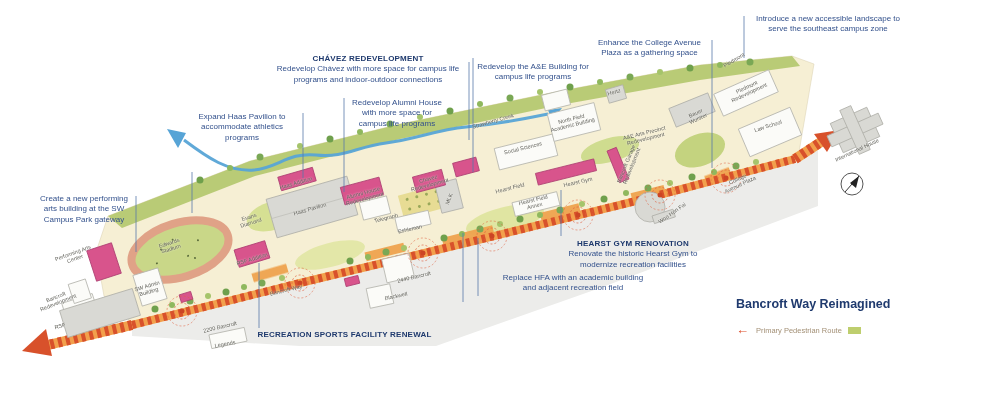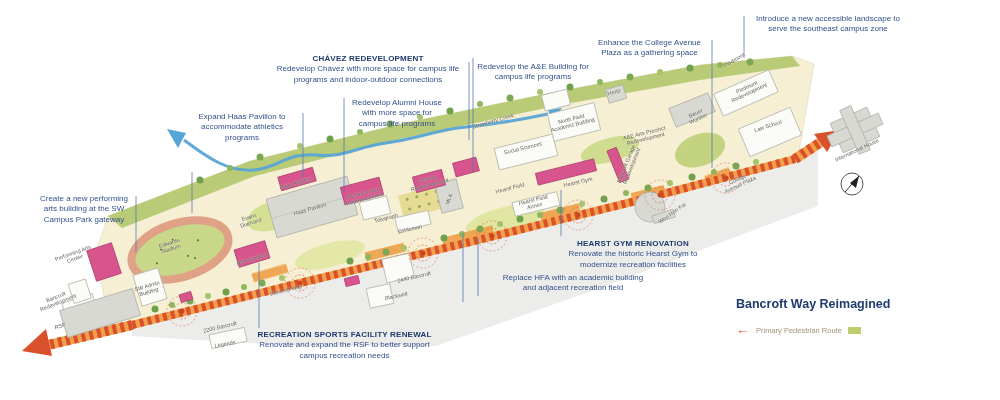--- a/index.html
+++ b/index.html
@@ -360,21 +360,20 @@
   <div>Introduce a new accessible landscape to serve the southeast campus zone</div>
 </div>
 <div class="callout ra" style="left:186px;top:112px;width:112px">
   <div>Expand Haas Pavilion to accommodate athletics programs</div>
 </div>
 <div class="callout ra" style="left:36px;top:194px;width:96px">
   <div>Create a new performing arts building at the SW Campus Park gateway</div>
 </div>
 <div class="callout" style="left:257px;top:330px;width:175px">
   <div class="t">RECREATION SPORTS FACILITY RENEWAL</div>
-  <div>Renovate and expand the RSF to better support campus recreation needs</div>
 </div>
 <div class="callout" style="left:461px;top:305px;width:172px">
 </div>
 <div class="callout" style="left:497px;top:273px;width:152px">
   <div>Replace HFA with an academic building and adjacent recreation field</div>
 </div>
 <div class="callout" style="left:558px;top:239px;width:150px">
   <div class="t">HEARST GYM RENOVATION</div>
   <div>Renovate the historic Hearst Gym to modernize recreation facilities</div>
 </div>

